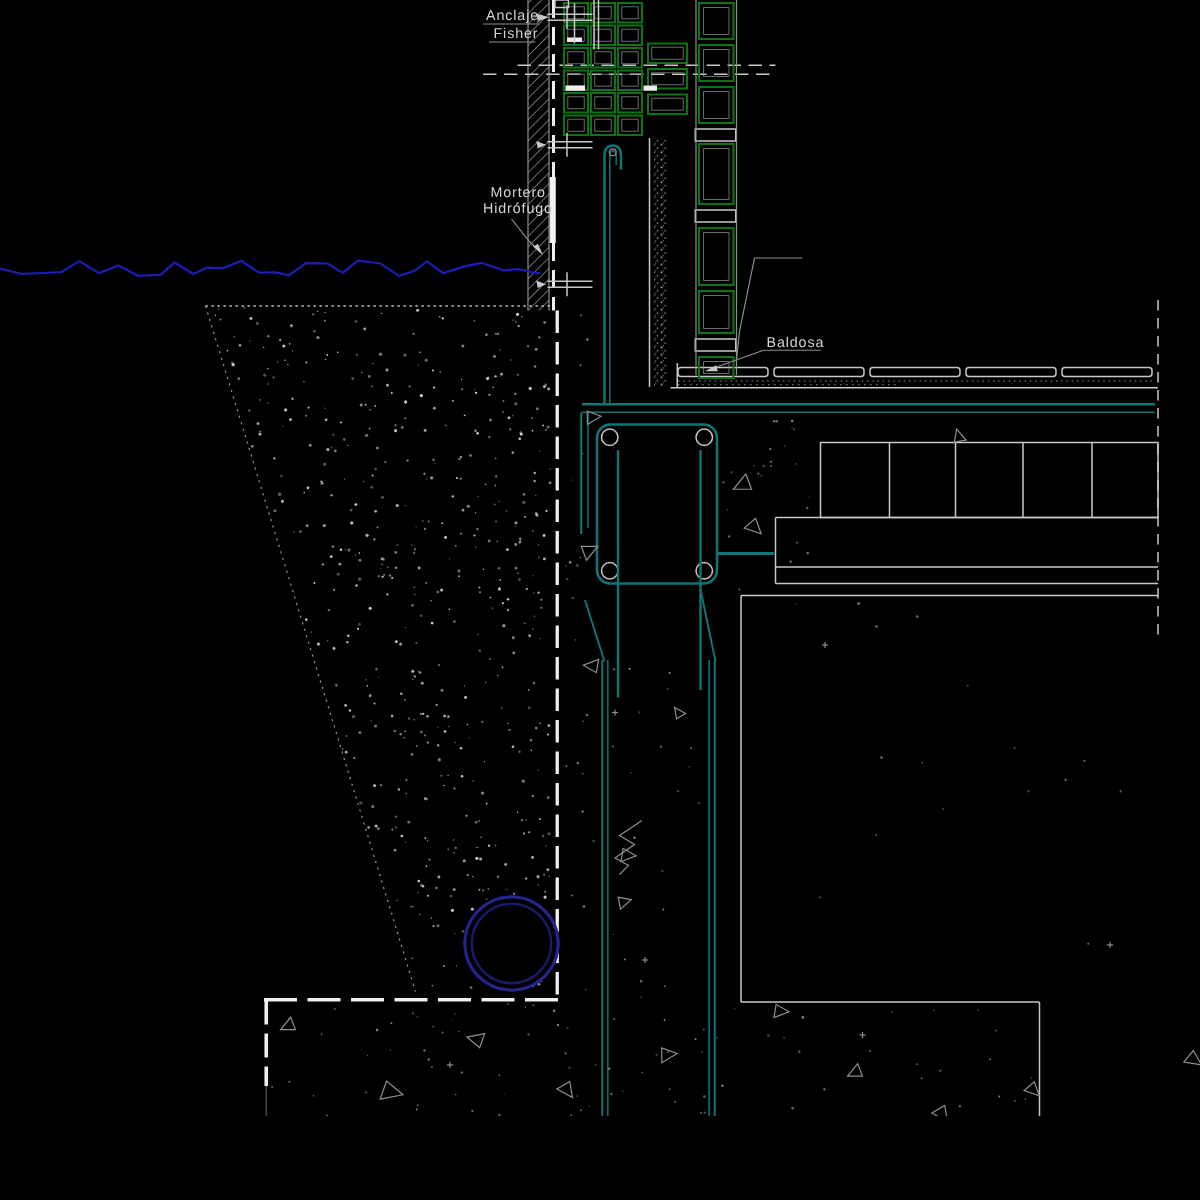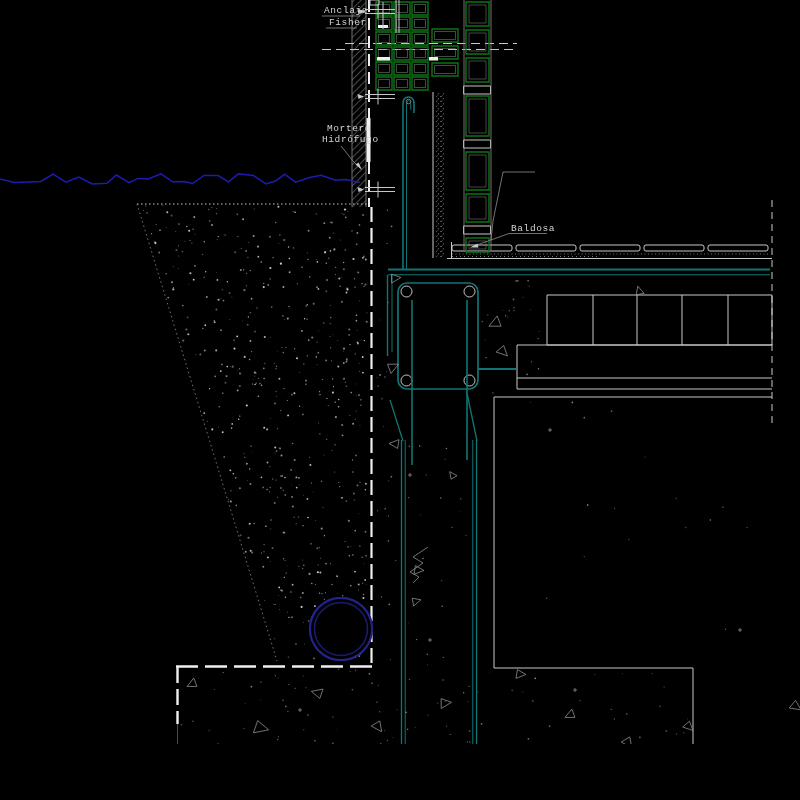--- a/index.html
+++ b/index.html
@@ -1,17 +1,17 @@
 <!DOCTYPE html>
 <html style="--background: #000000; --line-white: #c8c8c8; --line-bright: #efefef; --line-dim: #8f8f8f; --green: #0c7414; --green-bright: #12a021; --teal: #117575; --navy: #1c1cb4; --circle-outer: #24248c; --circle-inner: #1b1b6b; --text: #d4d4d4;"><head>
 <meta charset="utf-8">
 <style>
   html,body{margin:0;padding:0;background:#000;}
   .stage{position:relative;width:800px;height:744px;background:var(--background,#000);overflow:hidden;
-         font-family:Liberation Mono, monospace;}
+         font-family:Liberation Sans, sans-serif;}
   svg{position:absolute;left:0;top:0;}
   svg *{vector-effect:non-scaling-stroke;}
   .w{stroke:var(--line-white);fill:none;stroke-width:1;}
   .bw{stroke:var(--line-bright);fill:none;}
   .dim{stroke:var(--line-dim);fill:none;stroke-width:0.8;}
   .g{stroke:var(--green);fill:none;stroke-width:1.4;}
   .gi{stroke:var(--line-dim);fill:none;stroke-width:0.5;}
   .t{stroke:var(--teal);fill:none;}
   .nav{stroke:var(--navy);fill:none;}
   text{fill:var(--text);font-size:9.5px;letter-spacing:0.6px;}

